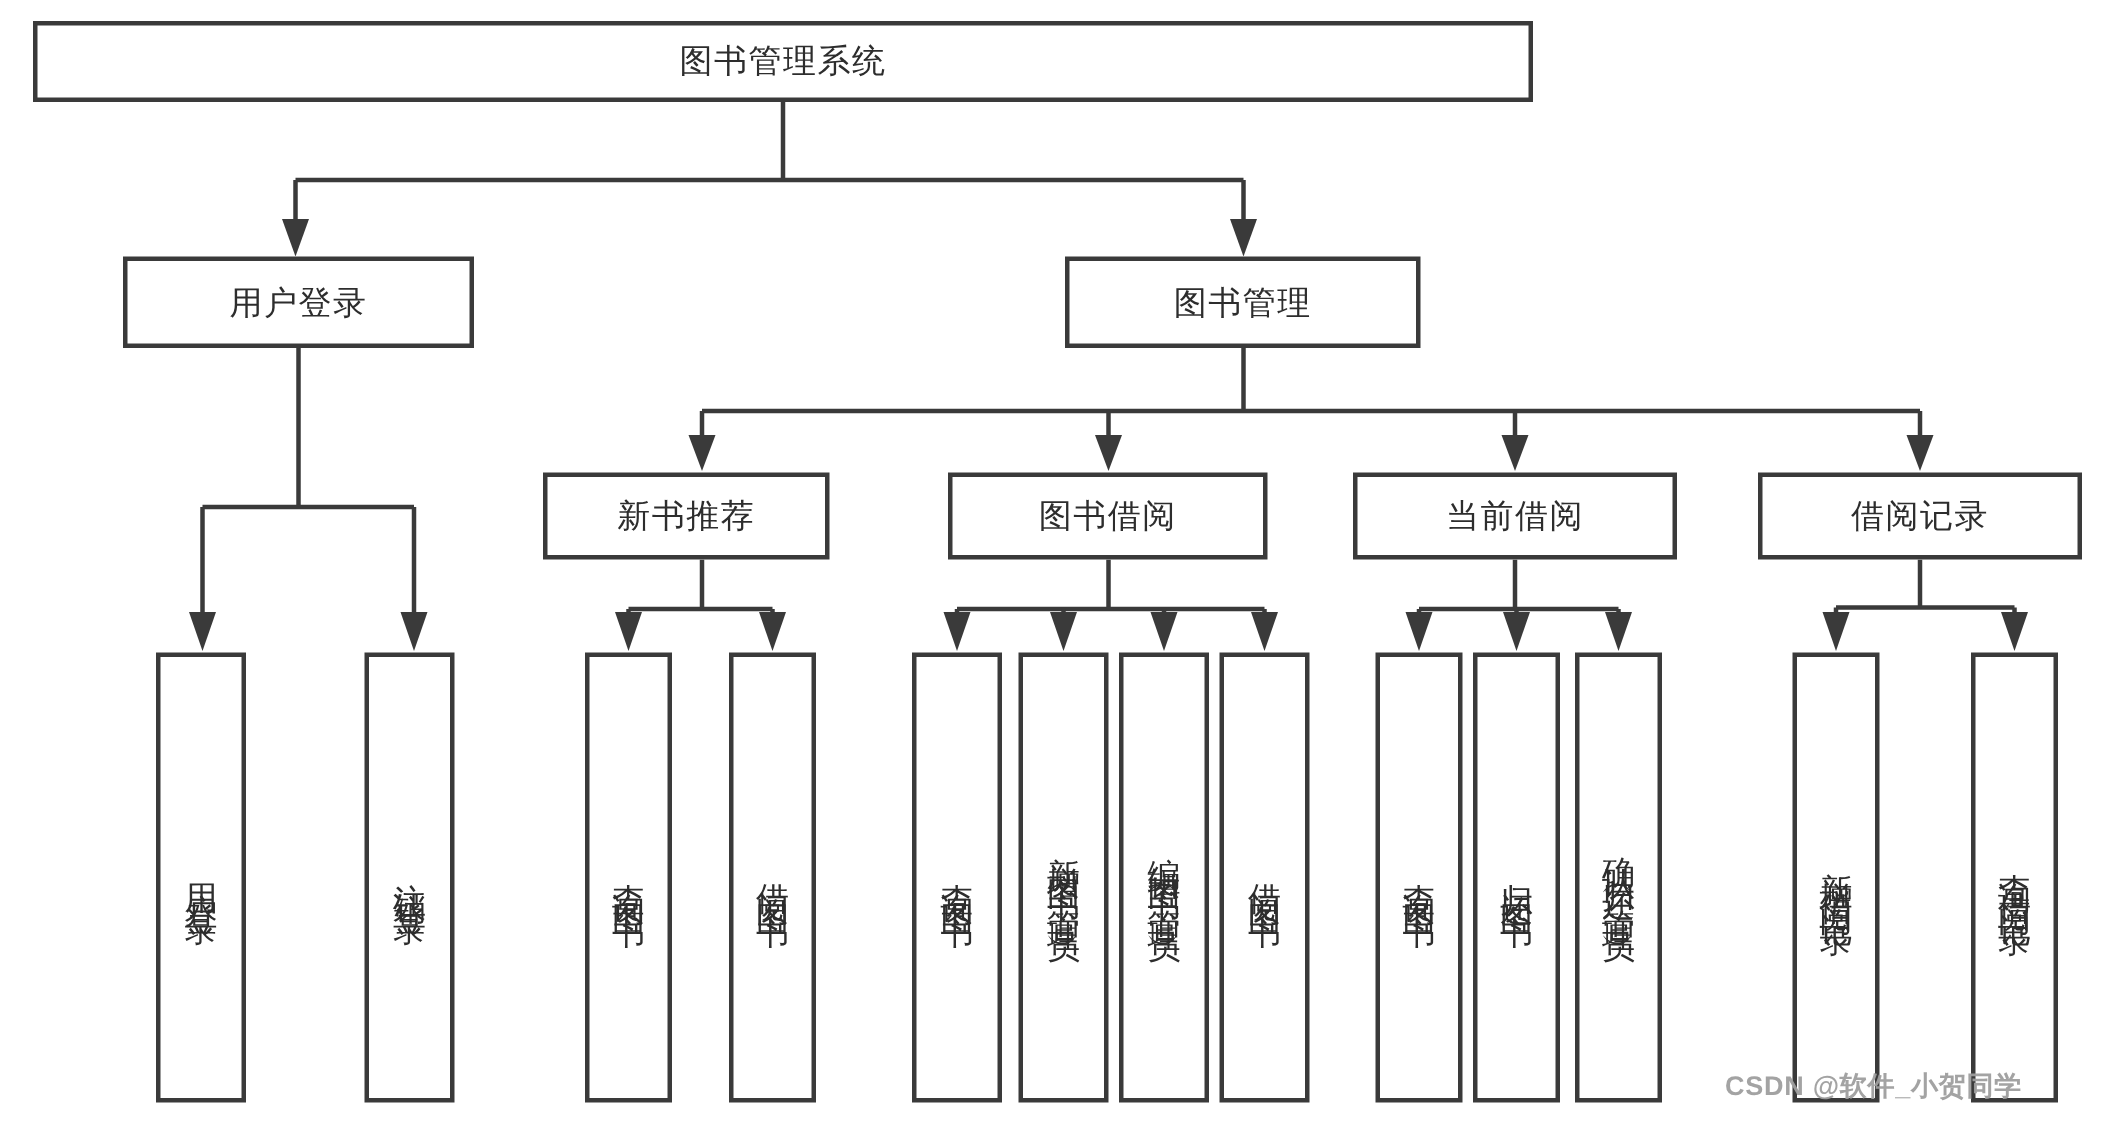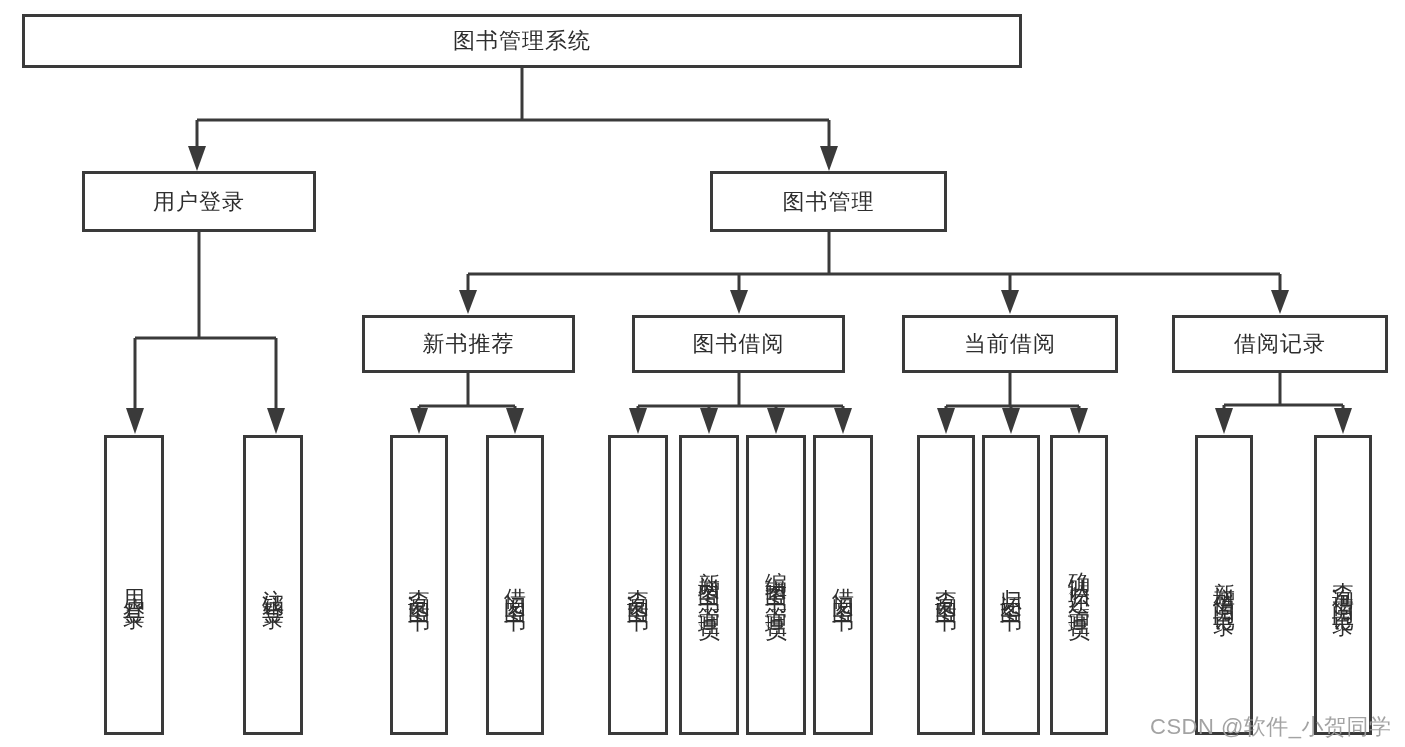--- a/index.html
+++ b/index.html
@@ -27,46 +27,47 @@
     text-orientation:mixed;
     letter-spacing:7px;
     line-height:1;
     font-size:22px;
     top:435px;height:300px;
   }
   
   .n-root {left:22px;  top:14px;  width:1000px;height:54px;}
   .n-login{left:82px;  top:171px; width:234px; height:61px;}
   .n-mgmt {left:710px; top:171px; width:237px; height:61px;text-align:center;}
-  .n-l3-0 {left:362px; top:315px; width:213px; height:58px;}
+  .n-l3-0 {left:362px; top:315px; width:191px; height:58px;}
   .n-l3-1 {left:632px; top:315px; width:213px; height:58px;text-align:right;}
   .n-l3-2 {left:902px; top:315px; width:216px; height:58px;}
   .n-l3-3 {left:1172px;top:315px; width:216px; height:58px;}
   .lf-0 {left:104px; width:60px;}
   .lf-1 {left:243px; width:60px;}
   .lf-2 {left:390px; width:58px;}
   .lf-3 {left:486px; width:58px;}
   .lf-4 {left:608px; width:60px;}
   .lf-5 {left:679px; width:60px;}
   .lf-6 {left:746px; width:60px;}
   .lf-7 {left:813px; width:60px;}
   .lf-8 {left:917px; width:58px;}
   .lf-9 {left:982px; width:58px;}
   .lf-10{left:1050px;width:58px;}
   .lf-11{left:1195px;width:58px;}
   .lf-12{left:1314px;width:58px;}
   #watermark{
     position:absolute;
     left:1150px;top:712px;
     width:255px;
-    font-size:22px;
+    font-size:18px;
     color:rgba(158,158,158,0.95);
     letter-spacing:0.5px;
     white-space:nowrap;
     z-index:5;
+    font-weight:bold;
   }
   line,path{stroke:#3a3a3a;stroke-width:3;fill:none;}
   polygon{fill:#3a3a3a;stroke:none;}
 </style>
 </head>
 <body>
 
 <div id="canvas">
 
   <svg id="wires" viewBox="0 0 1405 747" xmlns="http://www.w3.org/2000/svg">

